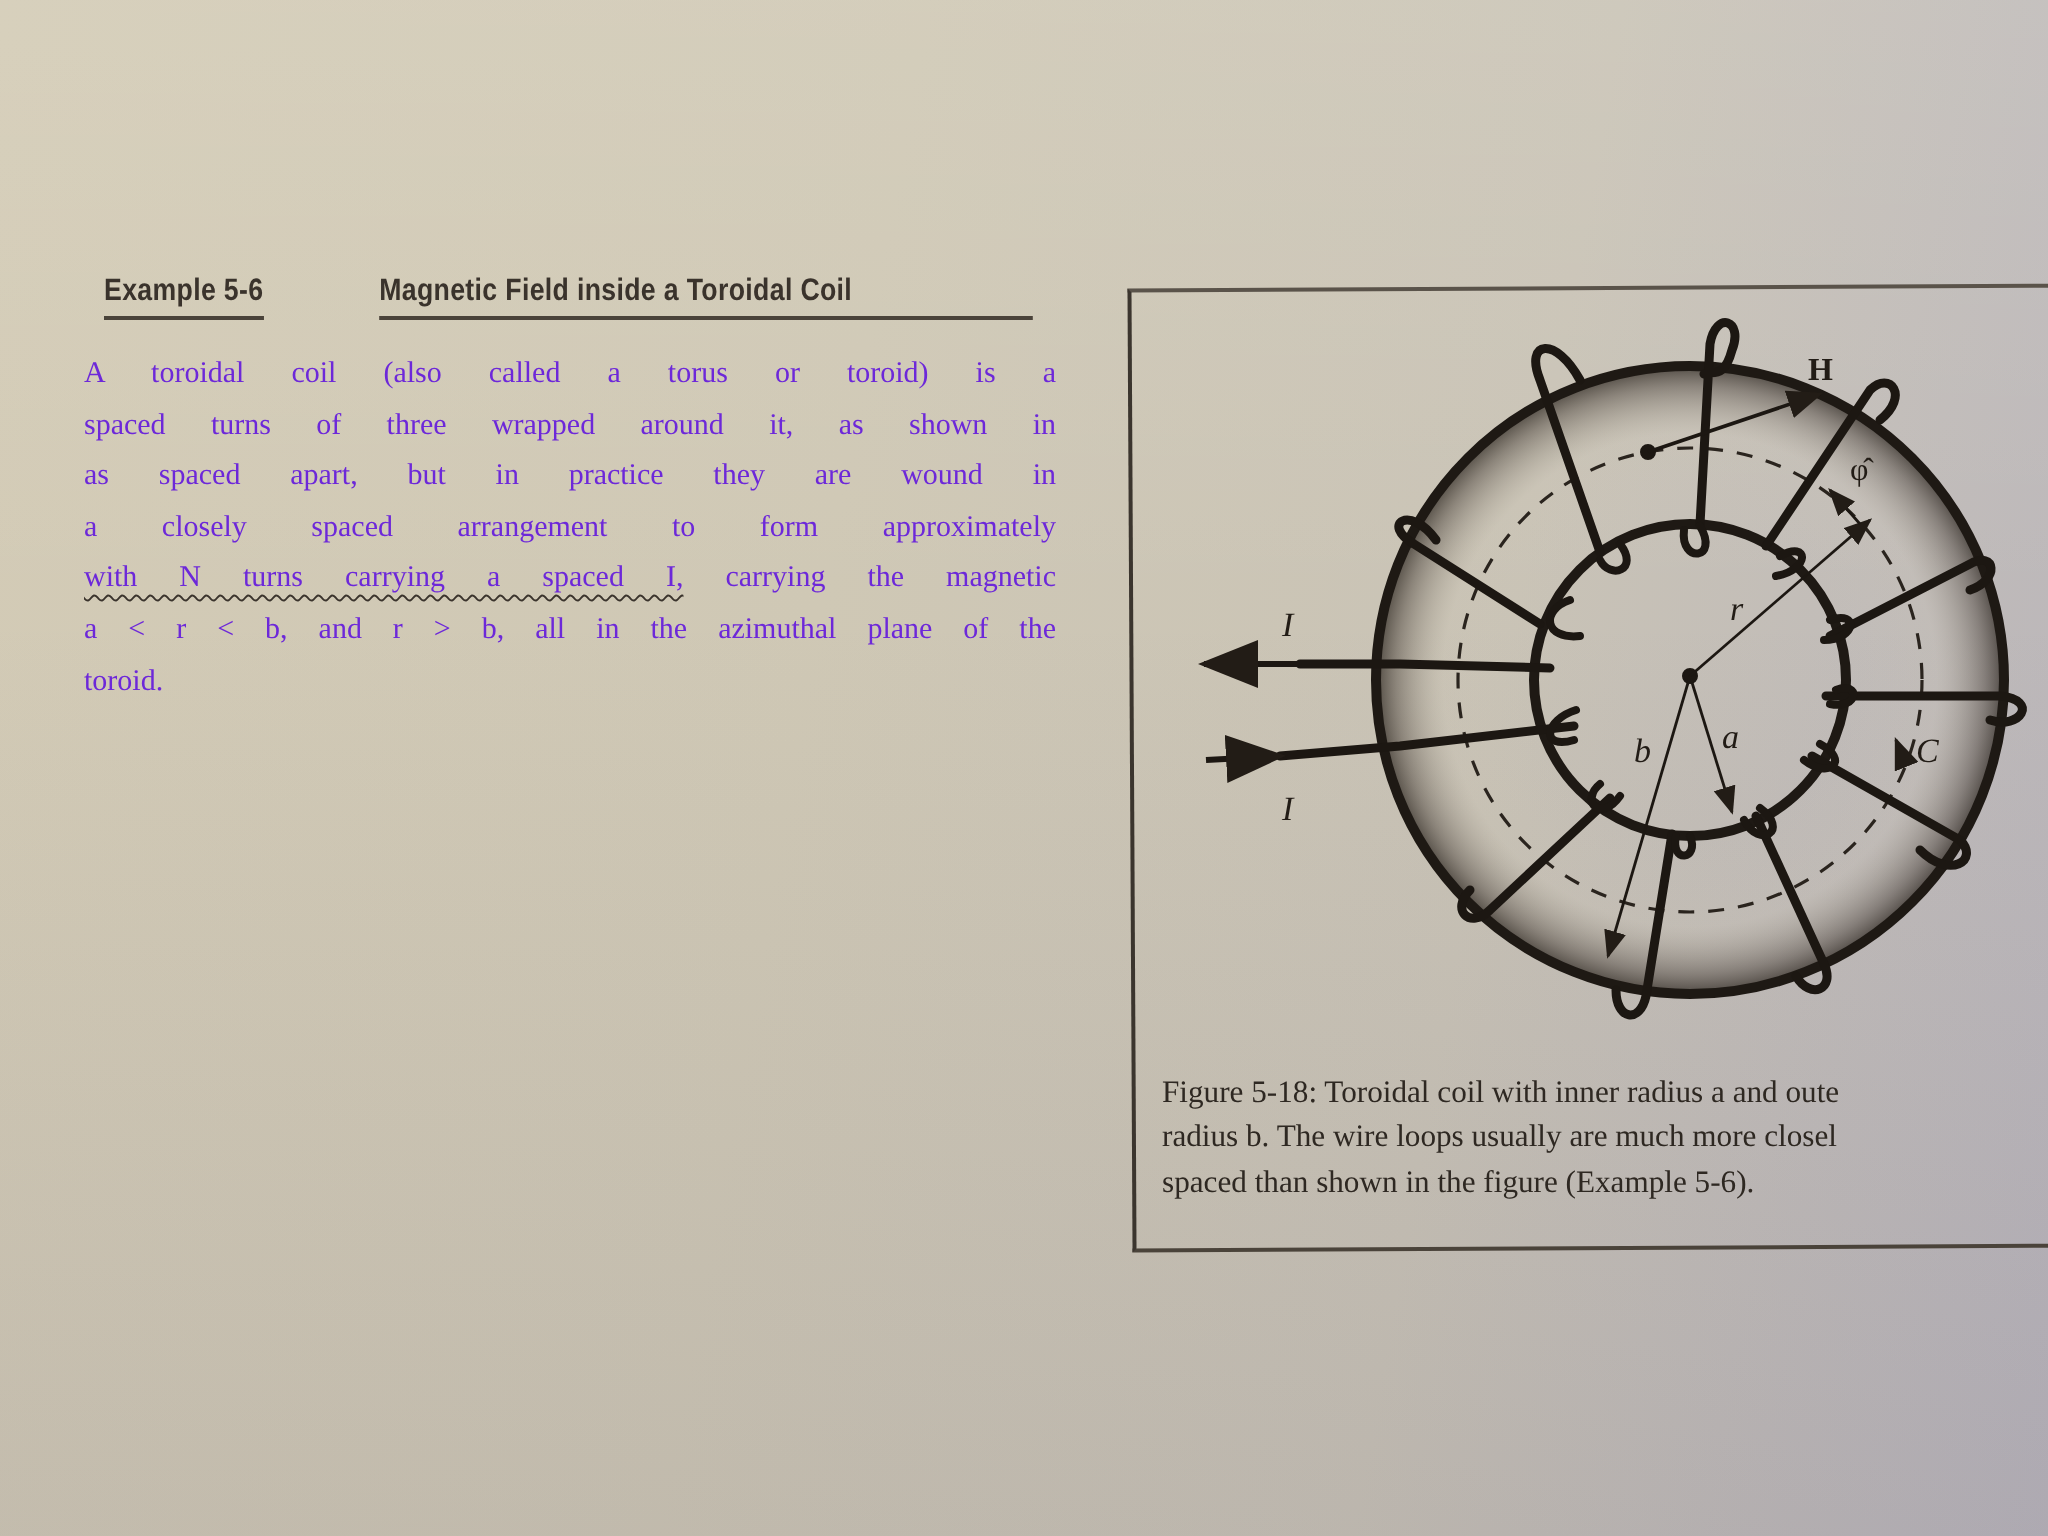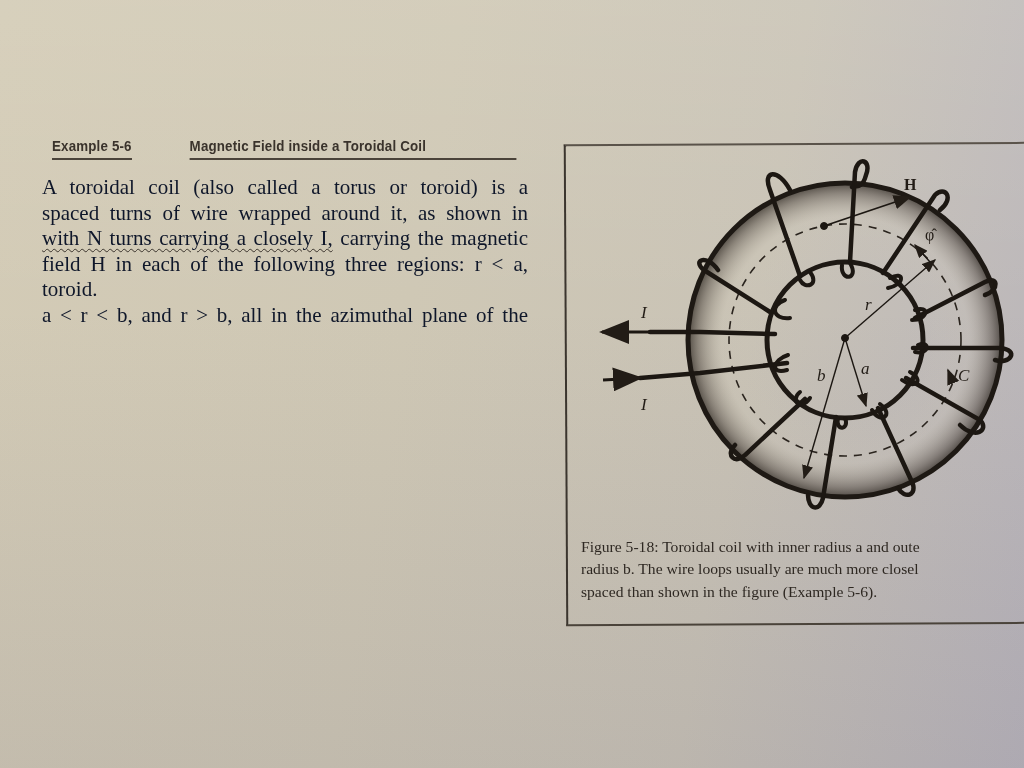--- a/index.html
+++ b/index.html
@@ -22,21 +22,21 @@
   .example-header .ex-num {
     position: absolute; left: 0; top: 0; padding-bottom: 3px;
     border-bottom: 2px solid #4a433a;
   }
   .example-header .ex-title {
     position: absolute; left: 160px; top: 0; padding-bottom: 3px; width: 380px;
     border-bottom: 2px solid #4a433a;
   }
   .body-text {
     position: absolute; left: 42px; top: 175px; width: 486px;
-    font-size: 21px; line-height: 25.6px; color: #0f172a;
+    font-size: 15px; line-height: 25.6px; color: #6d28d9;
     text-align: justify; text-align-last: left;
   }
   .body-text .line { display: block; white-space: nowrap; text-align: justify; text-align-last: justify; }
   .body-text .line.last { text-align-last: left; }
   .squiggle {
     text-decoration: underline wavy #3a332c; text-decoration-thickness: 1px; text-underline-offset: 3px;
   }
   .figure-box {
     position: absolute; left: 565px; top: 143px; width: 480px; height: 478px;
     border-left: 2px solid #3b352e; border-top: 2px solid #5a534a; border-bottom: 2px solid #4a433a;
@@ -54,25 +54,26 @@
 
 <div class="page-shade"></div>
 
 <div class="example-header">
   <span class="ex-num">Example 5-6</span>
   <span class="ex-title">Magnetic Field inside a Toroidal Coil</span>
 </div>
 
 <div class="body-text">
   <span class="line">A toroidal coil (also called a torus or toroid) is a</span>
-  <span class="line">spaced turns of wire wrapped around it, as shown in</span>
-  <span class="line"><span class="squiggle">with N turns carrying a closely I,</span><span> carrying the magnetic</span></span>
-  <span class="line">field H in each of the following three regions:  r &lt; a,</span>
+  <span class="line">spaced turns of three wrapped around it, as shown in</span>
+  <span class="line">as spaced apart, but in practice they are wound in</span>
+  <span class="line">a closely spaced arrangement to form approximately</span>
+  <span class="line"><span class="squiggle">with N turns carrying a spaced I,</span><span> carrying the magnetic</span></span>
+  <span class="line">a &lt; r &lt; b, and r &gt; b, all in the azimuthal plane of the</span>
   <span class="line last">toroid.</span>
-  <span class="line">a &lt; r &lt; b, and r &gt; b, all in the azimuthal plane of the</span>
 </div>
 
 <div class="figure-box"></div>
 
 <svg class="figure-svg" width="1024" height="768" viewBox="0 0 1024 768">
   <defs>
     <radialGradient id="torusShade" cx="845" cy="340" r="158" gradientUnits="userSpaceOnUse">
       <stop offset="0.50" stop-color="#cfc8b8" stop-opacity="0"></stop>
       <stop offset="0.78" stop-color="#cbc4b3" stop-opacity="0.2"></stop>
       <stop offset="0.93" stop-color="#5a524a" stop-opacity="0.55"></stop>

